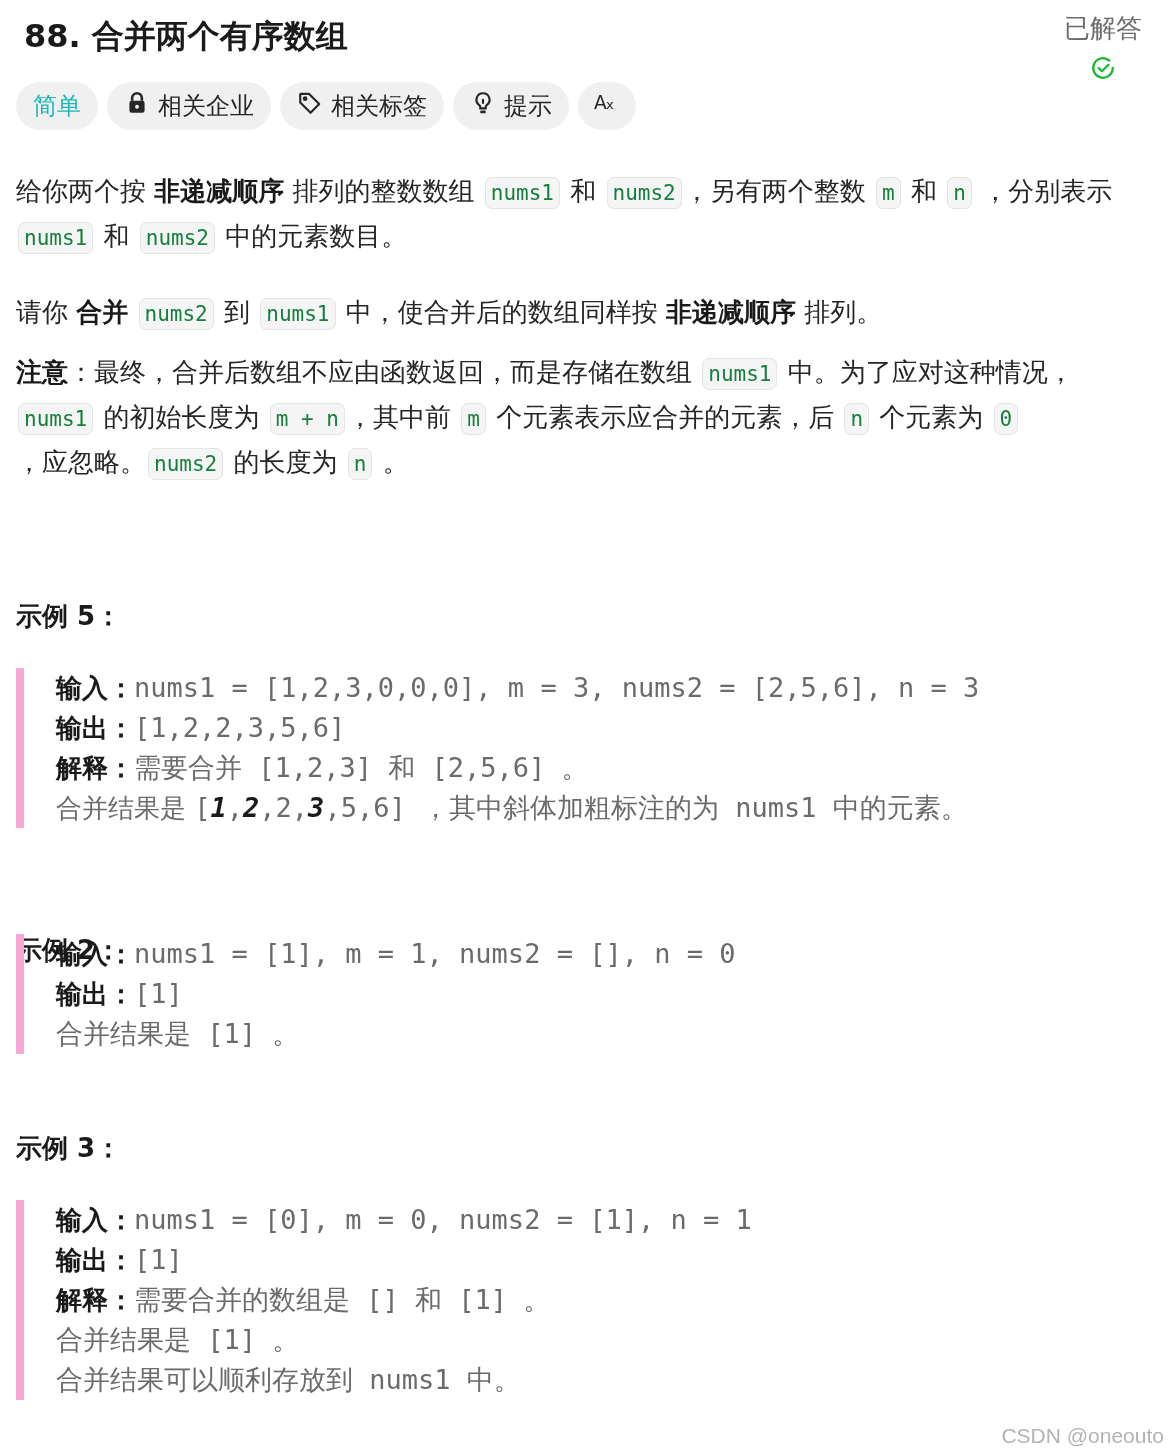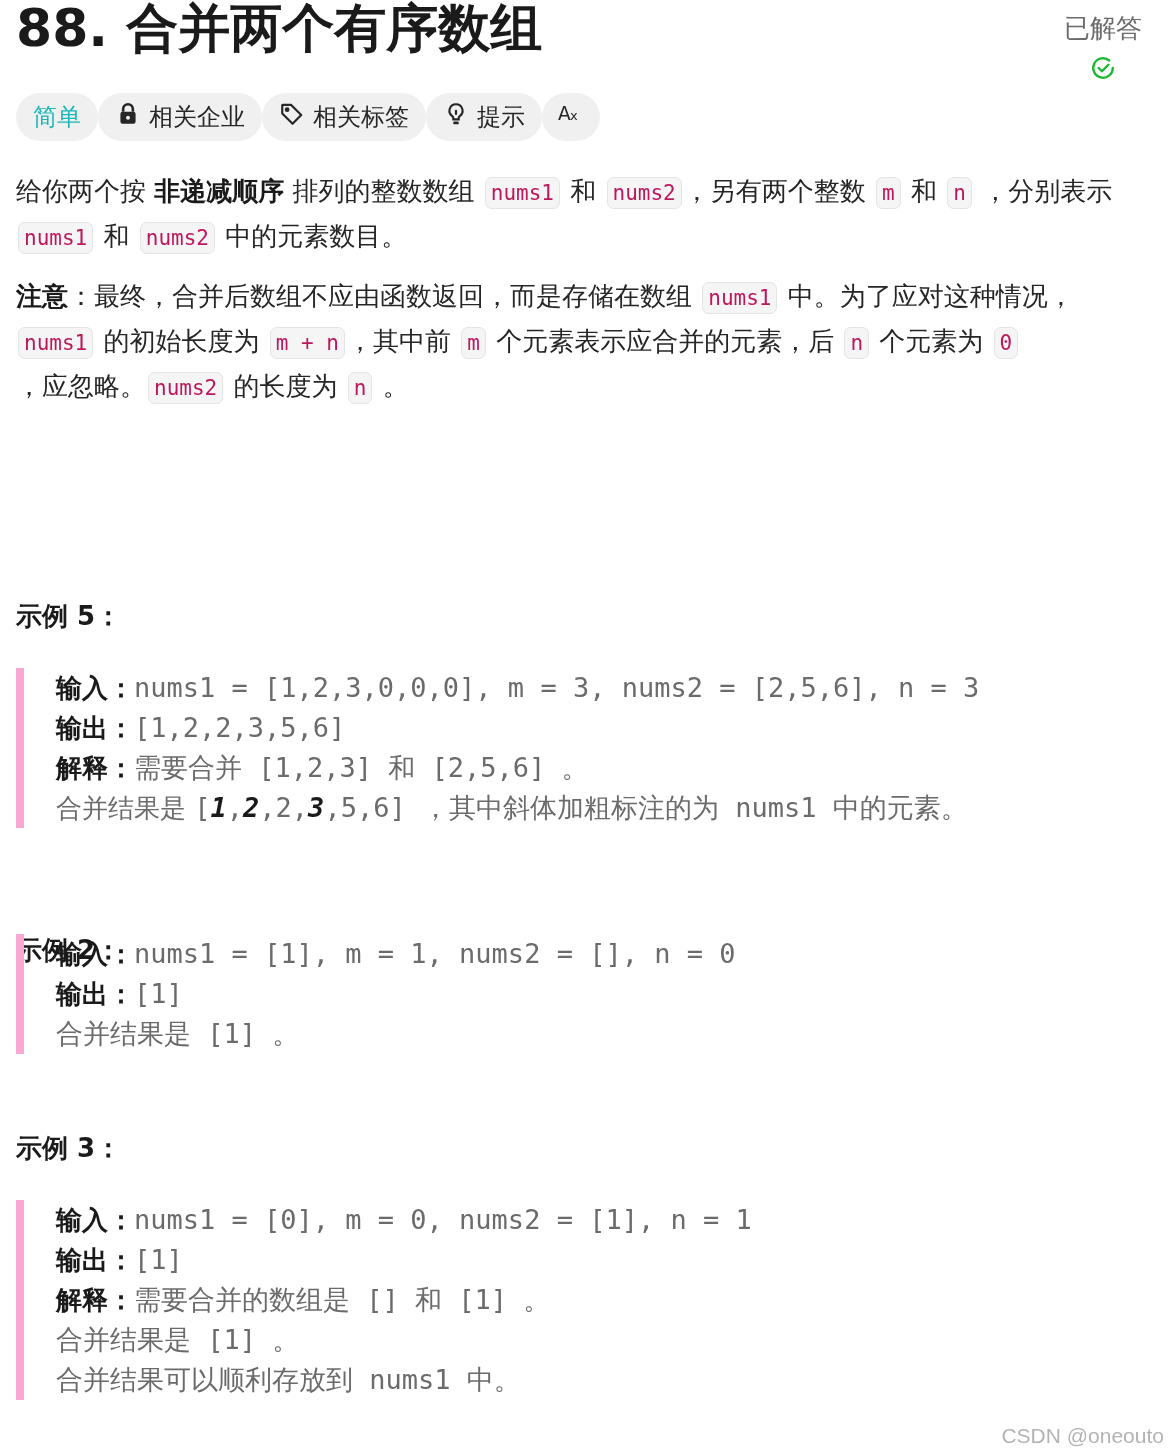--- a/index.html
+++ b/index.html
@@ -3,48 +3,48 @@
   <meta charset="utf-8">
   <style>
     html, body { margin: 0; padding: 0; background: #ffffff; }
     body {
       width: 1168px; height: 1454px; position: relative; overflow: hidden;
       font-family: "DejaVu Sans", "Liberation Sans", sans-serif;
       color: #262626;
     }
     .header { position: absolute; left: 16px; top: 0; right: 16px; height: 60px; }
     .title {
-      position: absolute; left: 0; top: 0; margin: 0;
-      font-size: 52px; font-weight: bold; line-height: 56px; color: #1a1a1a;
+      position: absolute; left: 0; top: 0; margin: 8px;
+      font-size: 32px; font-weight: bold; line-height: 56px; color: #1a1a1a;
       letter-spacing: 0px;
     }
     .solved {
       position: absolute; right: 10px; top: 10px;
       display: flex; align-items: center; gap: 8px;
       font-size: 26px; color: #6b6b6b; line-height: 36px; flex-direction: column;
     }
     .solved svg { width: 26px; height: 26px; }
 
-    .chips { position: absolute; left: 16px; top: 93px; display: flex; }
+    .chips { position: absolute; left: 16px; top: 82px; display: flex; gap: 9px; }
     .chip {
       height: 48px; border-radius: 24px; background: #f0f0f0;
       display: flex; align-items: center; gap: 8px;
       padding: 0 17px; font-size: 24px; color: #262626; box-sizing: border-box;
       cursor: pointer;
     }
     .chip.easy { color: #1cb8b8; }
     .chip svg { width: 26px; height: 26px; }
     .chip.icon-only { padding: 0 16px; font-size: 24px; font-weight: 500; }
 
     .content { position: absolute; left: 16px; top: 170px; width: 1135px; }
     p.para { margin: 0; font-size: 26px; line-height: 43px; color: #262626; }
     .para b { font-weight: bold; color: #1a1a1a; }
     code.ic {
       font-family: "DejaVu Sans Mono", "Liberation Mono", monospace;
-      font-size: 21px; color: #be185d; background: #f5f5f5;
+      font-size: 21px; color: #15803d; background: #f5f5f5;
       border: 1px solid #e4e4e4; border-radius: 7px;
       padding: 3px 5px; margin: 0 2px;
     }
 
     .example-title {
       position: absolute; left: 16px; font-size: 26px; font-weight: bold; color: #1a1a1a;
       line-height: 36px;
     }
     .example {
       position: absolute; left: 16px; width: 1140px;
@@ -118,20 +118,23 @@
         <text x="13" y="19" font-family="DejaVu Sans, sans-serif" font-size="14" fill="#262626">x</text>
       </svg>
     </span>
   </div>
 </div>
 
 <div class="content">
   <p class="para">
     <span>给你两个按 </span><b>非递减顺序</b><span> 排列的整数数组 </span><code class="ic">nums1</code><span> 和 </span><code class="ic">nums2</code><span>，另有两个整数 </span><code class="ic">m</code><span> 和 </span><code class="ic">n</code><span> ，分别表示 </span><code class="ic">nums1</code><span> 和 </span><code class="ic">nums2</code><span> 中的元素数目。</span>
   </p>
+  <p class="para" style="margin-top:31px;">
+    <span>请你 </span><b>合并</b><span> </span><code class="ic">nums2</code><span> 到 </span><code class="ic">nums1</code><span> 中，使合并后的数组同样按 </span><b>非递减顺序</b><span> 排列。</span>
+  </p>
   <p class="para" style="margin-top:15px;">
     <b>注意</b><span>：最终，合并后数组不应由函数返回，而是存储在数组 </span><code class="ic">nums1</code><span> 中。为了应对这种情况，</span><code class="ic">nums1</code><span> 的初始长度为 </span><code class="ic">m + n</code><span>，其中前 </span><code class="ic">m</code><span> 个元素表示应合并的元素，后 </span><code class="ic">n</code><span> 个元素为 </span><code class="ic">0</code><br><span> ，应忽略。</span><code class="ic">nums2</code><span> 的长度为 </span><code class="ic">n</code><span> 。</span>
   </p>
 </div>
 
 <div class="example-title" style="top:598px;">示例 5：</div>
 <div class="example" style="top:668px;">
   <div class="ex-line"><span class="lbl">输入：</span><span class="mono">nums1 = [1,2,3,0,0,0], m = 3, nums2 = [2,5,6], n = 3</span></div>
   <div class="ex-line"><span class="lbl">输出：</span><span class="mono">[1,2,2,3,5,6]</span></div>
   <div class="ex-line"><span class="lbl">解释：</span><span class="mono">需要合并 [1,2,3] 和 [2,5,6] 。</span></div>

